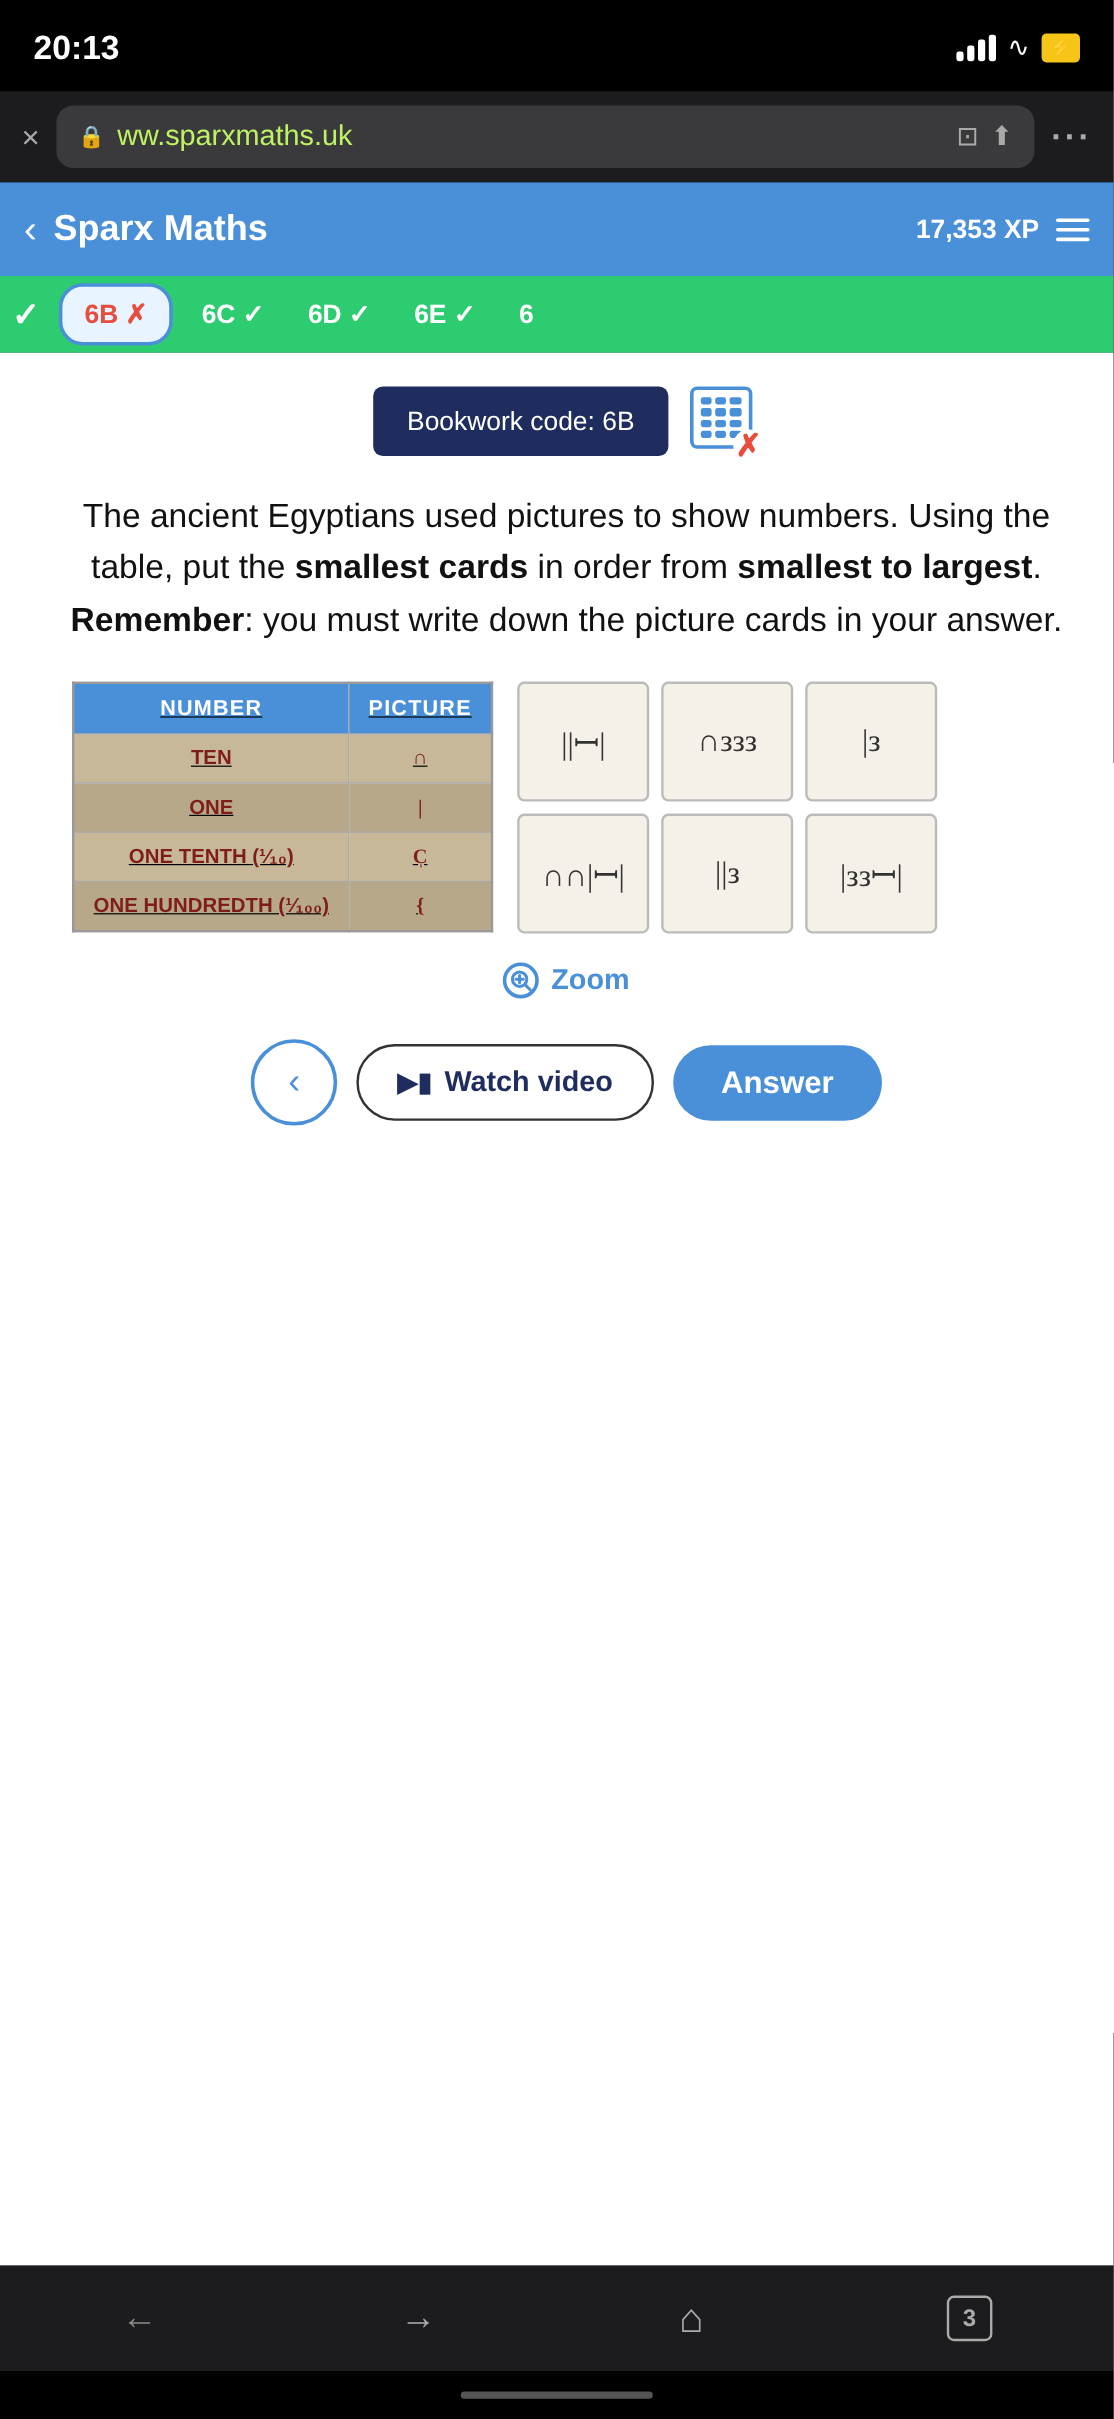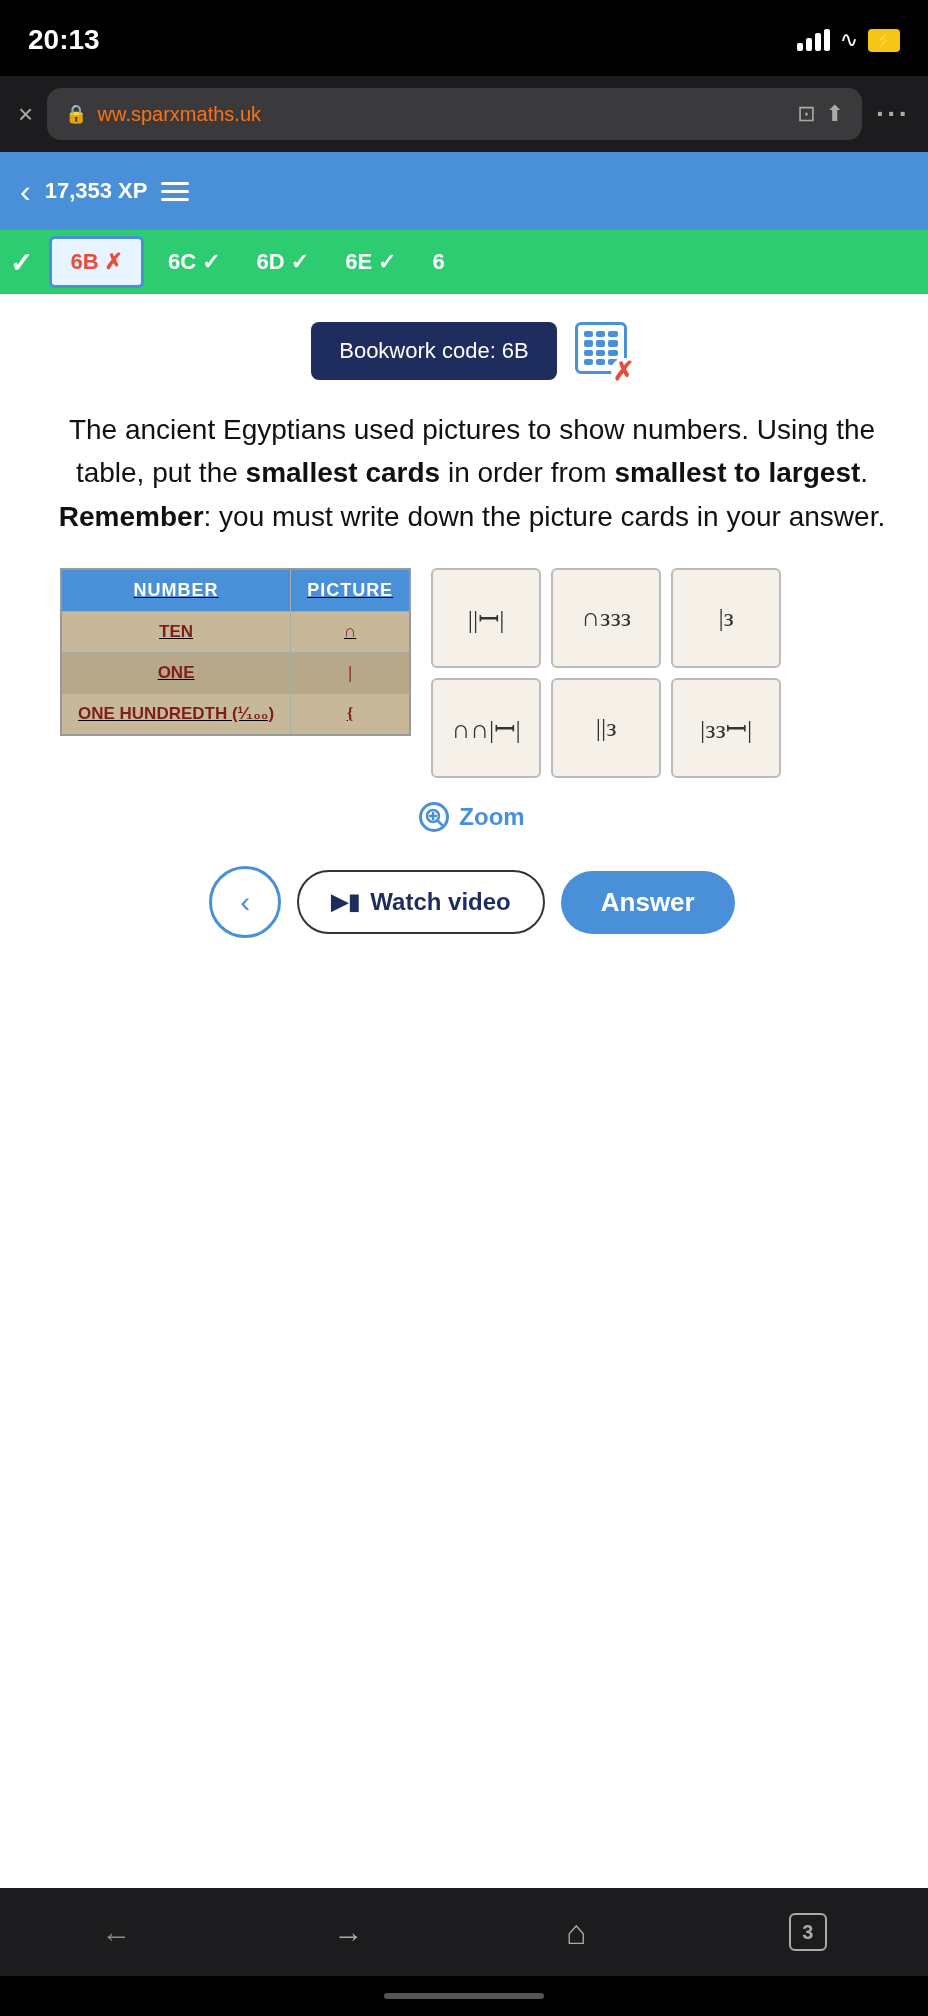--- a/index.html
+++ b/index.html
@@ -84,22 +84,22 @@
       align-items: center;
       padding: 10px 18px;
       gap: 10px;
       height: 52px;
     }
     .browser-lock {
       color: #aaa;
       font-size: 18px;
     }
     .browser-url {
-      color: #f97316;
-      font-size: 20px;
+      color: #bef264;
+      font-size: 24px;
       flex: 1;
     }
     .browser-bookmark, .browser-share {
       color: #aaa;
       font-size: 22px;
     }
     .browser-more {
       color: #aaa;
       font-size: 28px;
       letter-spacing: 2px;
@@ -168,21 +168,21 @@
       font-weight: 600;
       color: #fff;
       gap: 6px;
       white-space: nowrap;
       cursor: pointer;
     }
     .tab-item.active {
       background: #e8f4ff;
       color: #e74c3c;
       border: 3px solid #4a90d9;
-      border-radius: 6px;
+      border-radius: 20px;
       margin: 6px 6px;
       height: calc(100% - 12px);
     }
     .tab-item.active .tab-label {
       color: #e74c3c;
     }
     .tab-check {
       color: #fff;
       font-size: 22px;
     }
@@ -487,20 +487,21 @@
     <span class="browser-lock">🔒</span>
     <span class="browser-url">ww.sparxmaths.uk</span>
     <span class="browser-bookmark">⊡</span>
     <span class="browser-share">⬆</span>
   </div>
   <span class="browser-more">···</span>
 </div>
 
 <div class="app-header">
   <span class="header-back">‹</span>
+  <span class="header-title">Sparx Maths</span>
   <span class="header-xp">17,353 XP</span>
   <div class="header-menu">
     <div class="hamburger-line"></div>
     <div class="hamburger-line"></div>
     <div class="hamburger-line"></div>
   </div>
 </div>
 
 <div class="tabs-bar">
   <span style="color:#fff;font-size:28px;padding:0 10px;font-weight:700;">✓</span>
@@ -564,20 +565,24 @@
       <tbody>
         <tr>
           <td>TEN</td>
           <td class="symbol-cell">∩</td>
         </tr>
         <tr>
           <td>ONE</td>
           <td class="symbol-cell">|</td>
         </tr>
         <tr>
+          <td>ONE TENTH (¹⁄₁₀)</td>
+          <td class="symbol-cell">C̩</td>
+        </tr>
+        <tr>
           <td>ONE HUNDREDTH (¹⁄₁₀₀)</td>
           <td class="symbol-cell">{</td>
         </tr>
       </tbody>
     </table>
 
     <div class="cards-grid">
       <div class="picture-card">||ꟷ|</div>
       <div class="picture-card">∩ᴈᴈᴈ</div>
       <div class="picture-card">|ᴈ</div>

